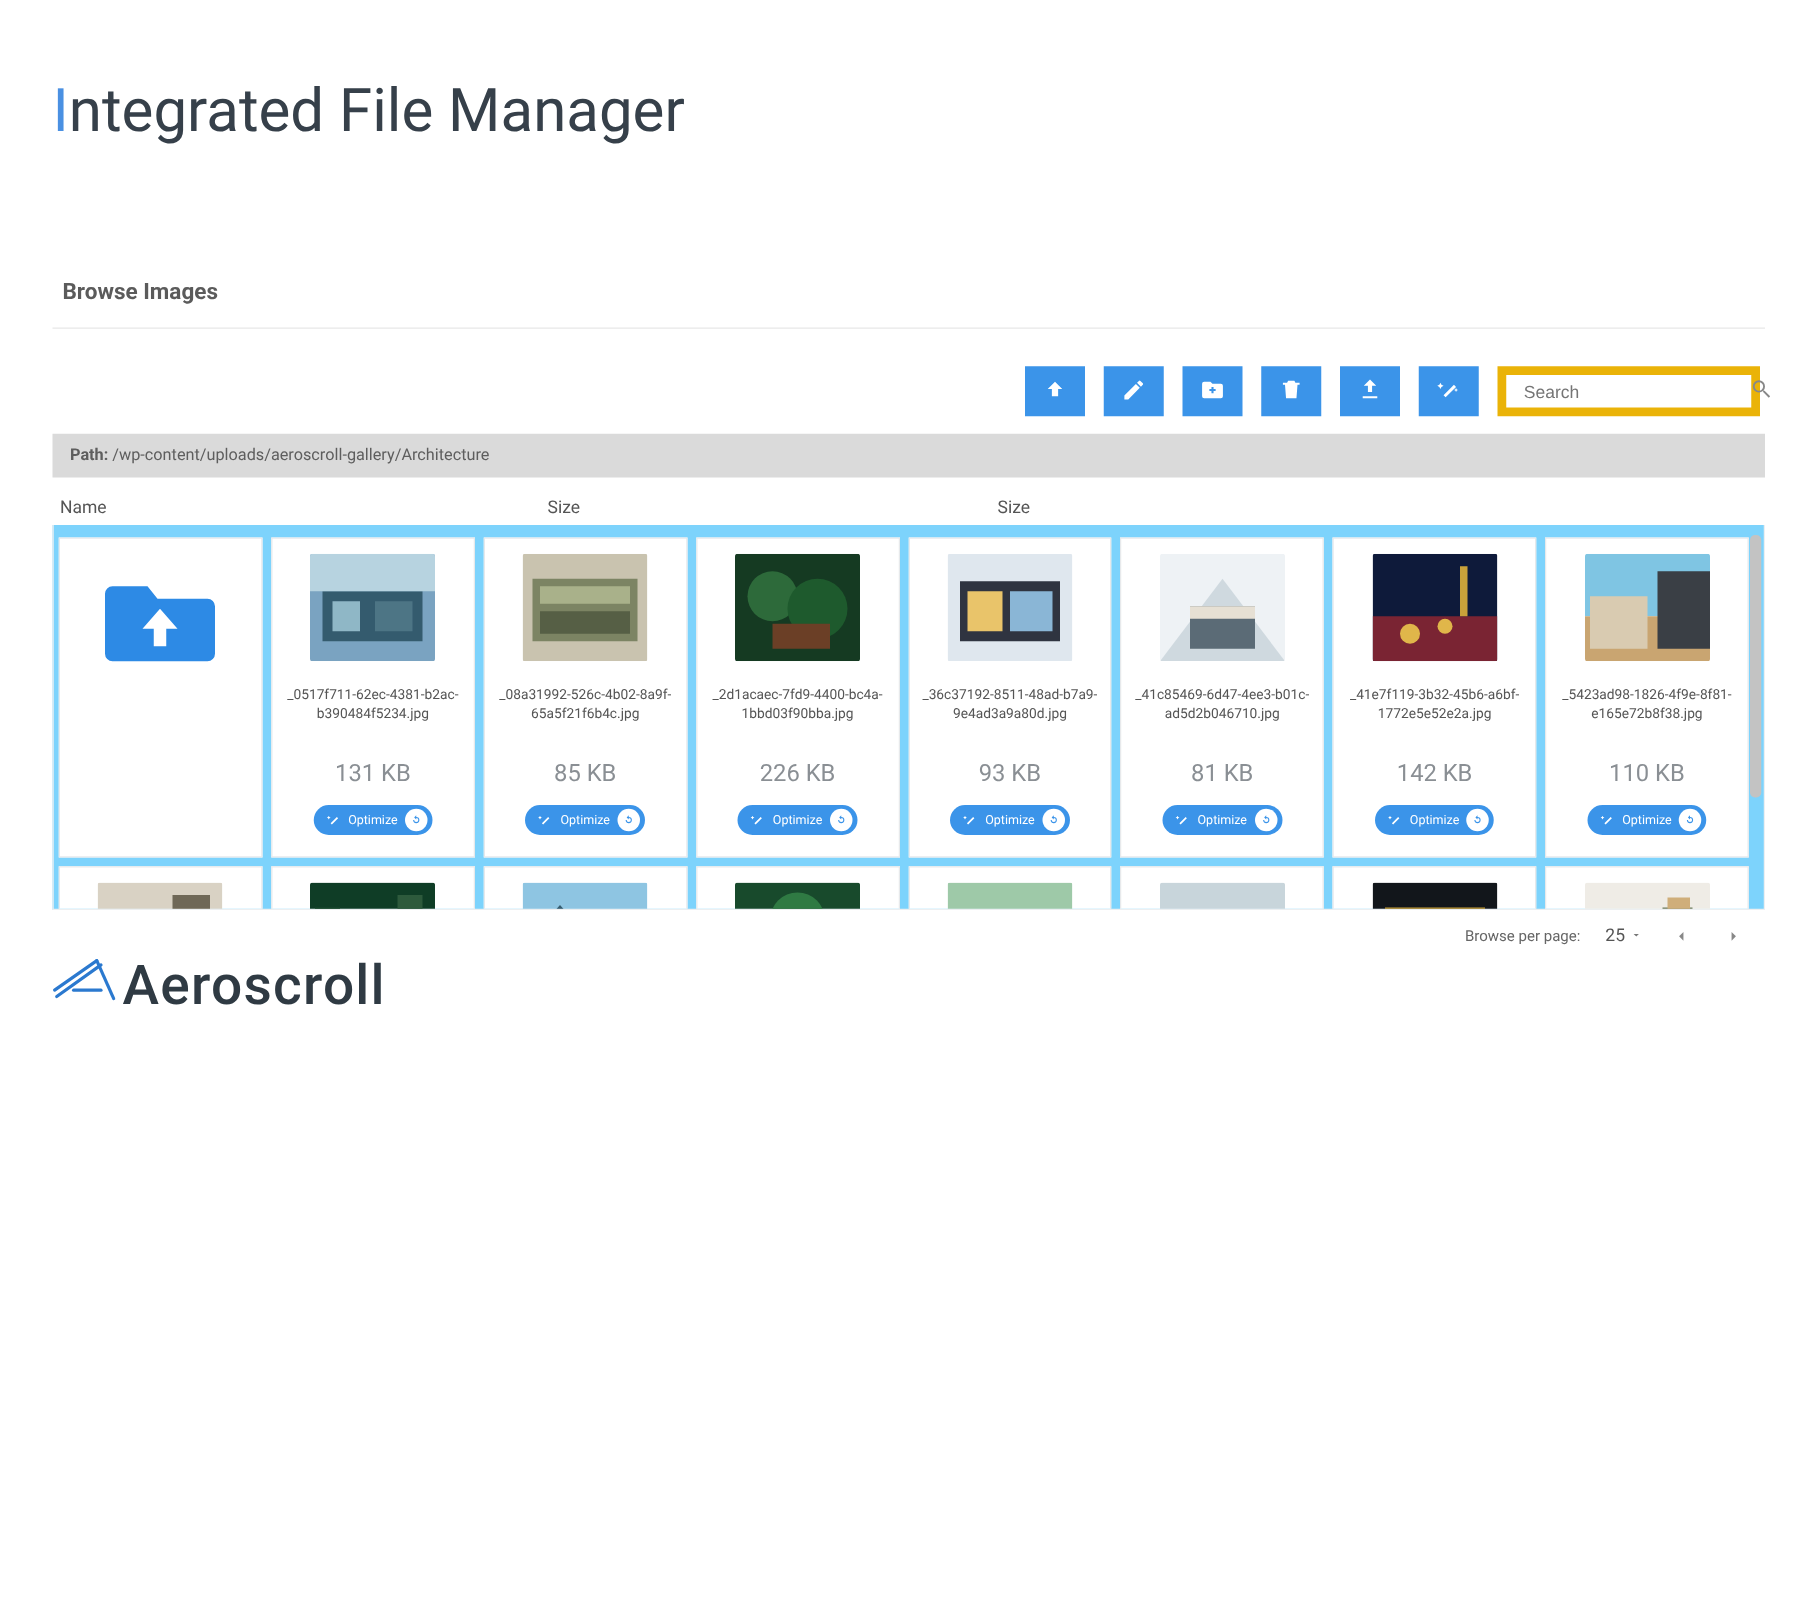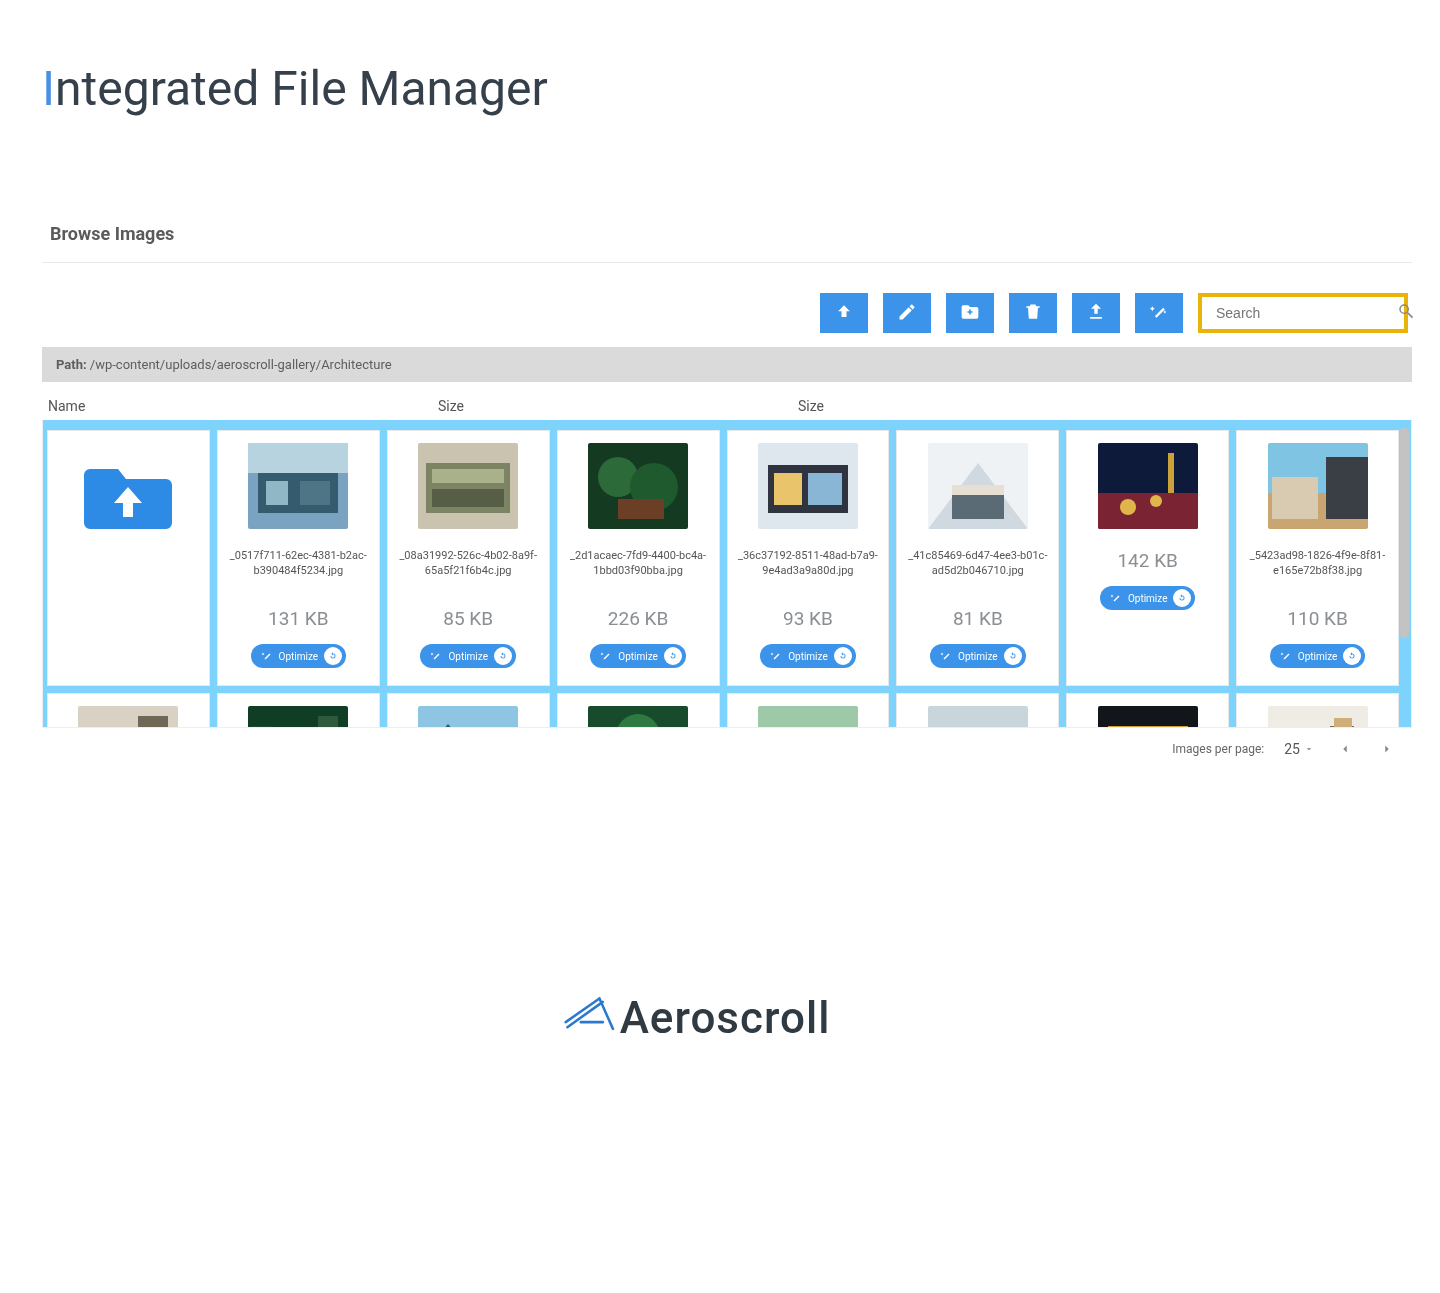--- a/index.html
+++ b/index.html
@@ -9,21 +9,21 @@
   .page-title { font-size: 48px; font-weight: 400; color: #36404a; margin-bottom: 100px; }
   .page-title .accent { color: #4a90e2; }
 
   .panel { }
   .section-title { font-size: 18px; font-weight: 700; color: #5b5b5b; padding: 6px 8px 18px; }
   .hr { height: 1px; background: #e8e8e8; margin-bottom: 30px; }
 
   .toolbar { display: flex; align-items: center; justify-content: flex-end; gap: 15px; padding: 0 4px 14px 4px; }
   .tool-btn { width: 48px; height: 40px; background: #3b94e9; border: none; display: inline-flex; align-items: center; justify-content: center; cursor: pointer; }
   .tool-btn svg { width: 20px; height: 20px; fill: #fff; }
-  .search-box { width: 210px; height: 40px; border: 4px solid #eab308; display: flex; align-items: center; padding: 0 10px 0 14px; }
+  .search-box { width: 210px; height: 40px; border: 7px solid #eab308; display: flex; align-items: center; padding: 0 10px 0 14px; }
   .search-box input { flex: 1; border: none; outline: none; font-size: 14px; color: #777; background: transparent; }
   .search-box svg { width: 18px; height: 18px; fill: #888; }
 
   .path-bar { background: #dadada; color: #5e5e5e; font-size: 13px; padding: 10px 14px; margin-bottom: 6px; }
   .path-bar b { font-weight: 700; }
 
   .columns { display: flex; padding: 10px 6px 6px 6px; color: #555; font-size: 14px; }
   .col-name { width: 390px; }
   .col-size { width: 360px; }
   .col-date { flex: 1; }
@@ -48,21 +48,21 @@
 
   .scrollbar { position: absolute; right: 2px; top: 8px; bottom: 8px; width: 9px; background: transparent; }
   .scrollbar .thumb-bar { position: absolute; right: 0; top: 0; width: 9px; height: 210px; background: #c3c3c3; border-radius: 4px; }
 
   .pager { display: flex; align-items: center; justify-content: flex-end; gap: 20px; color: #666; font-size: 12px; padding: 10px 14px 0 0; }
   .pager .pp { display: inline-flex; align-items: center; gap: 6px; }
   .pager .sel { font-size: 14px; color: #555; display: inline-flex; align-items: center; gap: 4px; cursor: pointer; }
   .pager .nav { width: 22px; height: 22px; display: inline-flex; align-items: center; justify-content: center; cursor: pointer; }
   .pager .nav svg { width: 14px; height: 14px; fill: #888; }
 
-  .footer-logo { margin-top: 230px; display: flex; justify-content: center; padding-right: 60px; }
+  .footer-logo { display: flex; justify-content: flex-start; padding-right: 60px; }
   .footer-logo .logo { display: inline-flex; align-items: center; gap: 2px; font-size: 44px; color: #2f3a43; font-weight: 500; letter-spacing: 1px; }
   .footer-logo .logo .a { color: #2f3a43; }
   .footer-logo .logo svg { width: 54px; height: 44px; }
 
   
   .sw { width:100%; height:100%; }
 </style>
 </head>
 <body>
 
@@ -267,20 +267,21 @@
     </div>
   </div>
           <div class="card">
     <div class="thumb"><svg class="sw" viewBox="0 0 100 86">
                 <rect width="100" height="86" fill="#0e1a3a"></rect>
                 <rect x="0" y="50" width="100" height="36" fill="#7a2433"></rect>
                 <circle cx="30" cy="64" r="8" fill="#e0b64a"></circle>
                 <circle cx="58" cy="58" r="6" fill="#e0b64a"></circle>
                 <rect x="70" y="10" width="6" height="40" fill="#c9a23a"></rect>
               </svg></div>
+    <div class="fname">_41e7f119-3b32-45b6-a6bf-1772e5e52e2a.jpg</div>
     <div class="fsize">142 KB</div>
     <div class="optimize">
       <span class="ic">
         <svg viewBox="0 0 24 24">
                   <path d="M7 17l10-10 2 2L9 19l-2-2zm-3-6l1-2 2-1-2-1-1-2-1 2-2 1 2 1 1 2z"></path>
                 </svg>
       </span>
       <span>Optimize</span>
       <span class="trail">
         <svg viewBox="0 0 24 24">
@@ -371,21 +372,21 @@
                 <rect x="66" y="12" width="18" height="10" fill="#cfae7a"></rect>
               </svg></div>
           </div>
         </div>
       <div class="scrollbar">
         <div class="thumb-bar"></div>
       </div>
     </div>
 
     <div class="pager">
-      <span>Images per page:</span>
+      <span>Browse per page:</span>
       <span class="pp">
         <span class="sel">
           <span>25</span>
           <span>
             <svg width="10" height="10" viewBox="0 0 24 24">
                 <path fill="#777" d="M7 10l5 5 5-5z"></path>
               </svg>
           </span>
         </span>
       </span>

